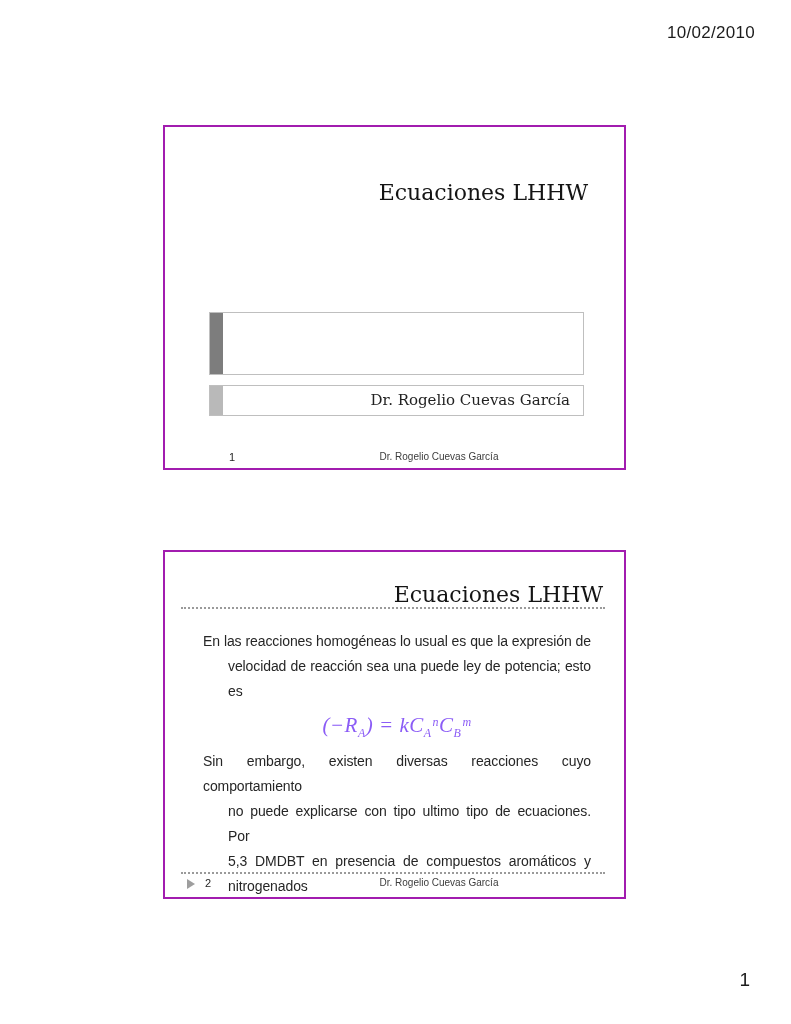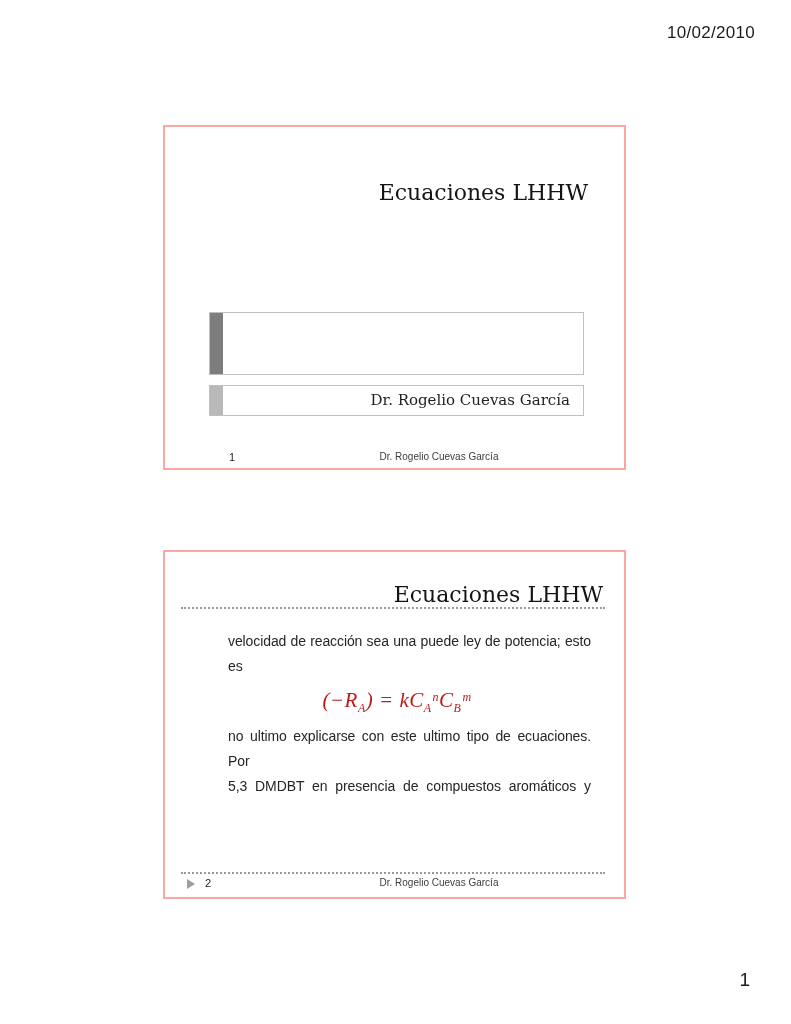--- a/index.html
+++ b/index.html
@@ -30,21 +30,21 @@
     top: 969px;
     right: 38px;
     font-size: 19px;
     color: #1c1c1c;
   }
   .slide {
     position: absolute;
     left: 163px;
     width: 463px;
     background: #ffffff;
-    border: 2px solid #fca5a5;
+    border: 2px solid #a21caf;
     box-sizing: border-box;
   }
   .slide1 { top: 125px; height: 345px; }
   .slide2 { top: 550px; height: 349px; }
 
   .slide-title {
     position: absolute;
     margin: 0;
     font-family: "DejaVu Serif", serif;
     font-weight: normal;
@@ -108,21 +108,21 @@
   .ln.stretch { text-align-last: justify; }
 
   .equation {
     height: 30px;
     line-height: 30px;
     margin: 6px 0 9px 0;
     text-align: center;
     font-family: "Liberation Serif", serif;
     font-style: italic;
     font-size: 21px;
-    color: #b91c1c;
+    color: #8b5cf6;
     letter-spacing: 0.5px;
   }
   .equation sub, .equation sup {
     font-size: 12px;
     font-style: italic;
     line-height: 0;
   }
   .equation sub { vertical-align: -5px; }
   .equation sup { vertical-align: 6px; margin-left: 1px; }
 
@@ -185,26 +185,29 @@
       <span class="fnum n1">1</span>
       <span class="fauthor">Dr. Rogelio Cuevas García</span>
     </div>
   </section>
 
   <section class="slide slide2">
     <h1 class="slide-title t2">Ecuaciones LHHW</h1>
     <div class="rule title-rule"></div>
 
     <div class="body-text">
+      <div class="ln stretch">En las reacciones homogéneas lo usual es que la expresión de</div>
       <div class="ln ind">velocidad de reacción sea una puede ley de potencia; esto es</div>
 
       <div class="equation"><span>(−R</span><sub>A</sub><span>) = kC</span><sub>A</sub><sup>n</sup><span>C</span><sub>B</sub><sup>m</sup></div>
 
-      <div class="ln ind stretch">no ultimo explicarse con este ultimo tipo de ecuaciones. Por</div>
+      <div class="ln stretch">Sin embargo, existen  diversas reacciones cuyo comportamiento</div>
+      <div class="ln ind stretch">no puede explicarse con tipo ultimo tipo de ecuaciones. Por</div>
       <div class="ln ind stretch">5,3 DMDBT en presencia de compuestos aromáticos y</div>
+      <div class="ln ind">nitrogenados</div>
     </div>
 
     <div class="rule footer-rule"></div>
 
     <div class="slide-footer f2">
       <span class="tri"></span>
       <span class="fnum n2">2</span>
       <span class="fauthor">Dr. Rogelio Cuevas García</span>
     </div>
   </section>

